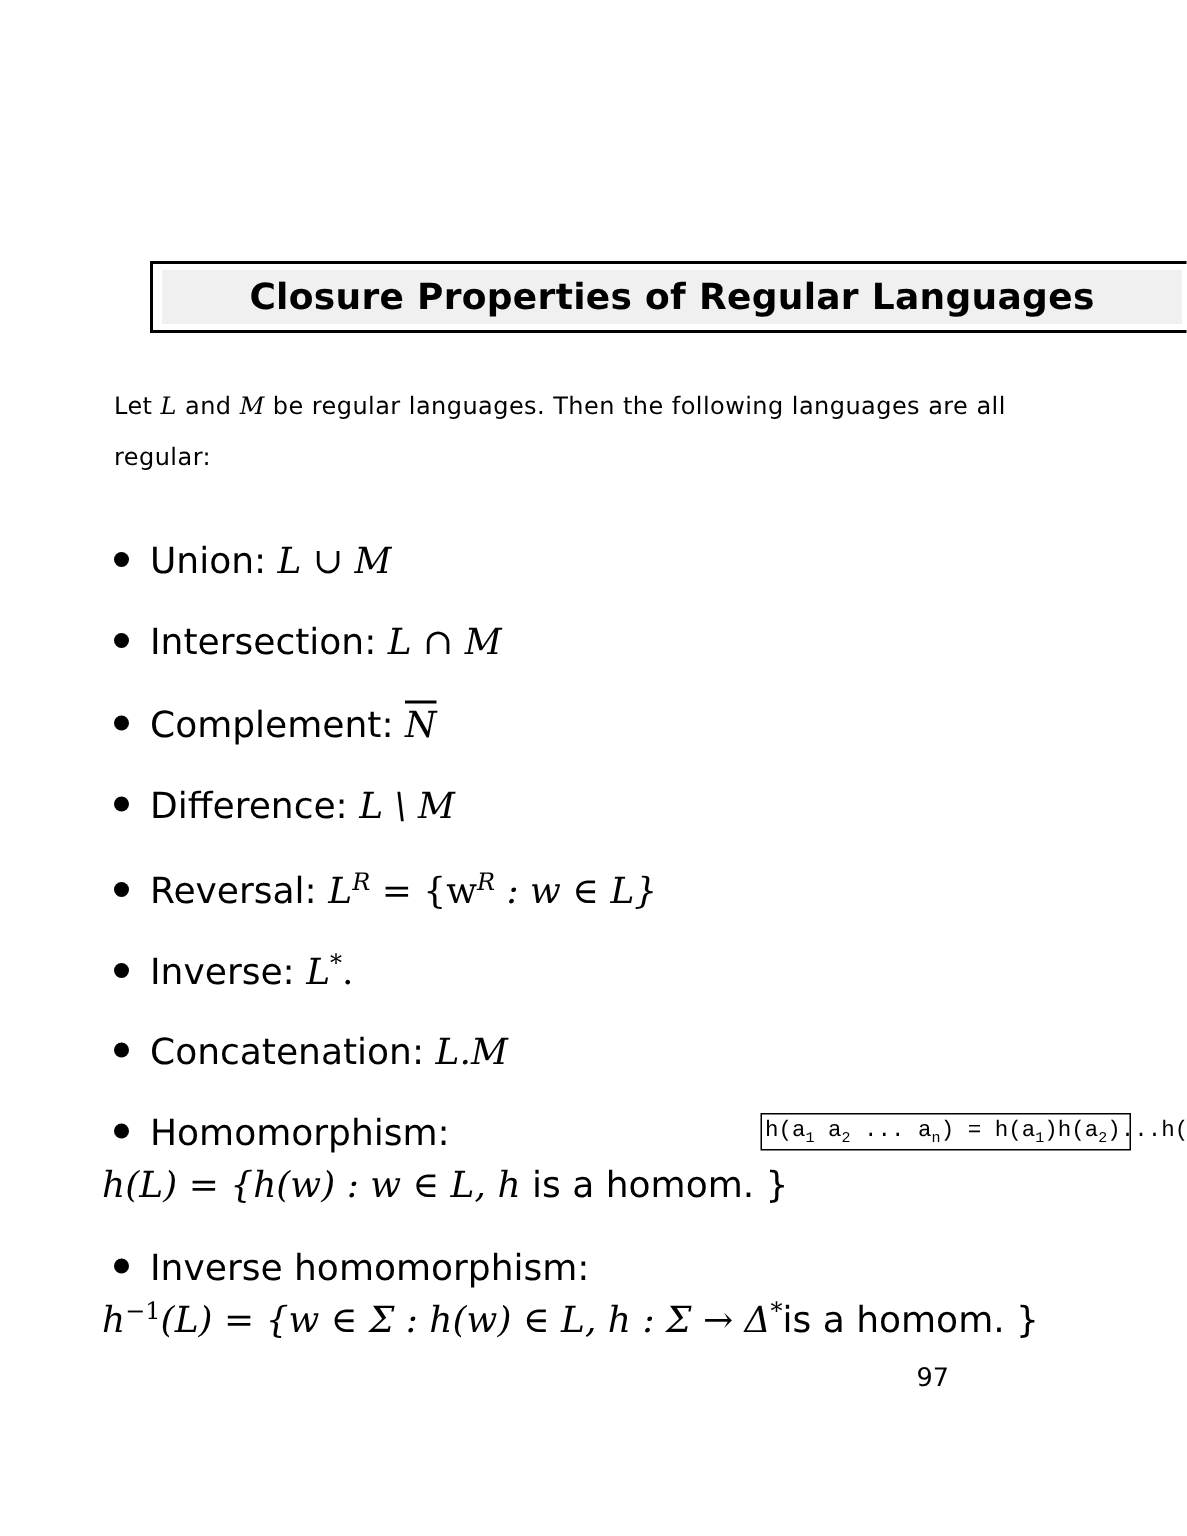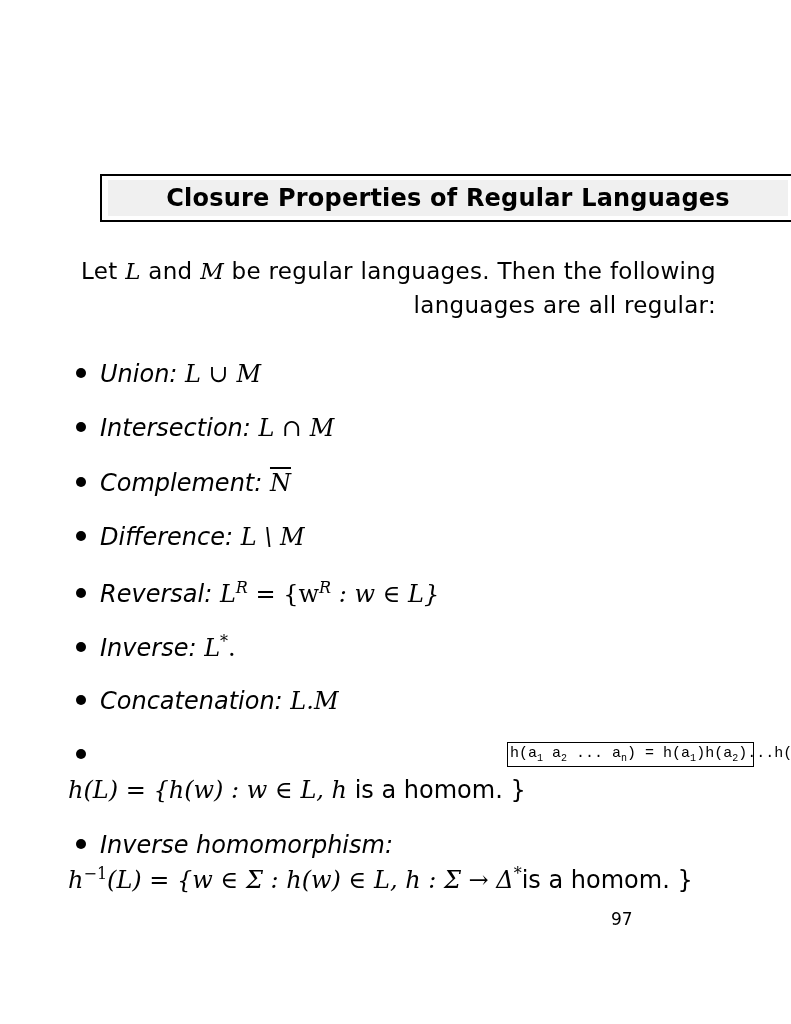--- a/index.html
+++ b/index.html
@@ -1,24 +1,24 @@
 <!DOCTYPE html>
 <html><head>
 <meta charset="utf-8">
 <style>
   html, body { margin: 0; padding: 0; background: #ffffff; }
   body { width: 791px; height: 1024px; position: relative; overflow: hidden; color: #000; font-family: "DejaVu Sans", sans-serif; }
   .title-box { position: absolute; left: 76px; top: 174px; width: 696px; height: 48px; border: 2px solid #000; box-sizing: border-box; padding: 4px 6px; margin-left: 24px; }
   .title-inner { background: #f0f0f0; height: 100%; display: flex; align-items: center; justify-content: center; font-weight: bold; font-size: 24px; letter-spacing: 0.2px; }
-  .intro { position: absolute; left: 76px; top: 254px; width: 640px; font-size: 23px; line-height: 34px; letter-spacing: 0.3px; text-align: right; }
+  .intro { position: absolute; left: 76px; top: 254px; width: 640px; font-size: 16px; line-height: 34px; letter-spacing: 0.3px; }
   .m { font-family: "DejaVu Serif", serif; font-style: italic; }
   .mr { font-family: "DejaVu Serif", serif; font-style: normal; }
   .item { position: absolute; left: 76px; font-size: 24px; white-space: nowrap; }
   .bullet { display: inline-block; width: 10px; height: 10px; background: #000; border-radius: 50%; margin-right: 14px; vertical-align: middle; position: relative; top: -2px; }
-  .lbl { font-style: italic; }
+  .lbl { }
   .overline { text-decoration: overline; }
   sup { font-size: 16px; }
   .defbox { position: absolute; left: 507px; top: 742px; width: 247px; height: 25px; border: 1.5px solid #000; box-sizing: border-box; font-family: Liberation Mono, monospace; font-size: 15px; line-height: 22px; padding-left: 2px; white-space: nowrap; }
   .defbox sub { font-size: 10px; }
   .line2 { position: absolute; left: 68px; font-size: 24px; white-space: nowrap; }
   .page-num { position: absolute; left: 611px; top: 909px; font-size: 17px; text-align: center; }
 </style>
 </head>
 <body>
 
@@ -52,21 +52,21 @@
 
 <div class="item" style="top:632px">
   <span class="bullet"></span><span class="lbl">Inverse:</span> <span class="m"><span>L</span><sup>*</sup><span class="mr">.</span></span>
 </div>
 
 <div class="item" style="top:687px">
   <span class="bullet"></span><span class="lbl">Concatenation:</span> <span class="m">L.M</span>
 </div>
 
 <div class="item" style="top:741px">
-  <span class="bullet"></span>
+  <span class="bullet"></span><span class="lbl">Homomorphism:</span>
 </div>
 
 <div class="defbox">
   <span>h(a</span><sub>1</sub><span> a</span><sub>2</sub><span> ... a</span><sub>n</sub><span>) = h(a</span><sub>1</sub><span>)h(a</span><sub>2</sub><span>)...h(a</span><sub>n</sub><span>)</span>
 </div>
 
 <div class="line2" style="top:776px">
   <span class="m">h(L) = {h(w) : w ∈ L, h</span><span> is a homom. }</span>
 </div>
 

